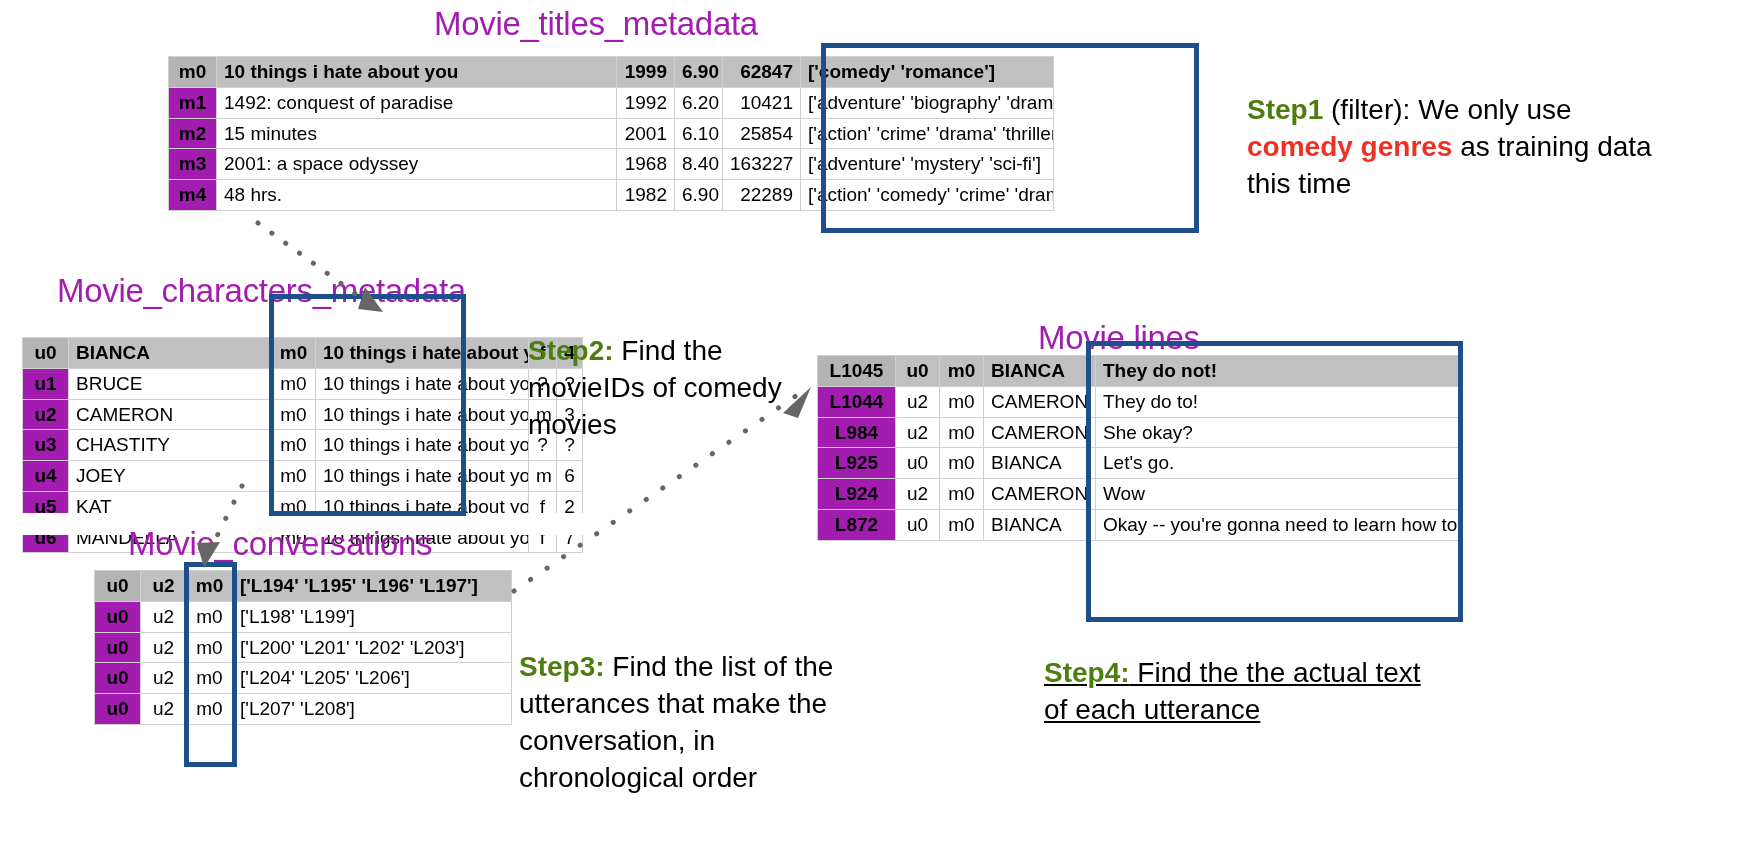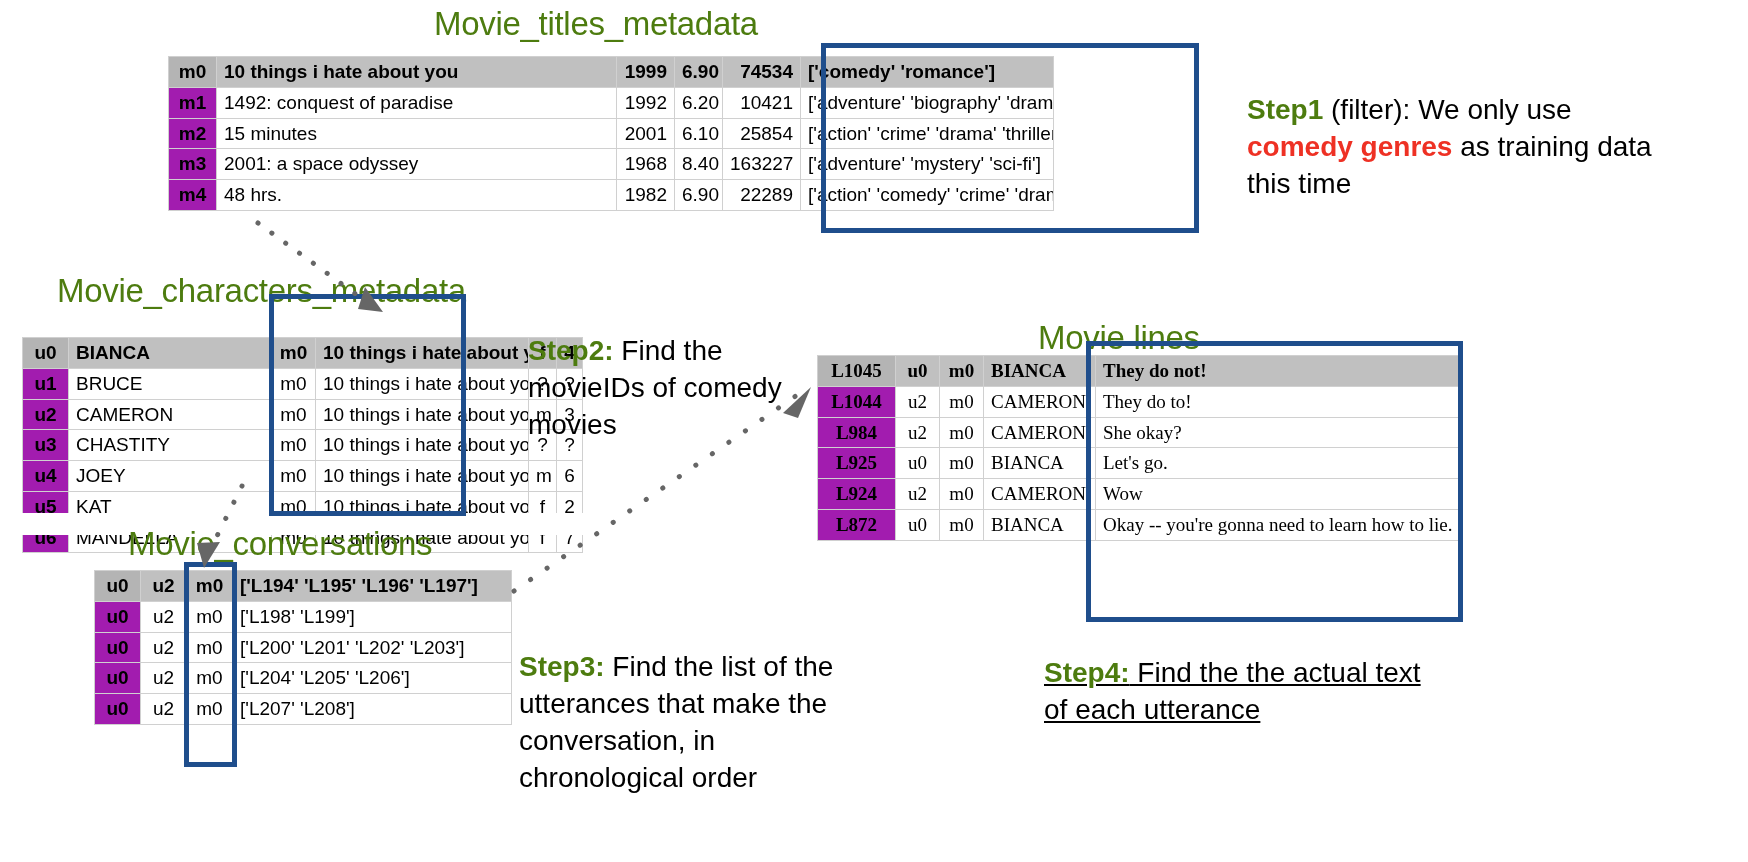--- a/index.html
+++ b/index.html
@@ -46,21 +46,21 @@
   .tbl tr.headrow td.idcol { background: #b4b4b4; }
   .tbl td.num { text-align: right; }
   .tbl td.ctr { text-align: center; }
 
   
   .caption {
     position: absolute;
     font-size: 33px;
     letter-spacing: -0.3px;
     white-space: nowrap;
-    color: #4d7c0f;
+    color: #a21caf;
   }
 
   
   .hl {
     position: absolute;
     border: 5px solid #1f4e8c;
     box-sizing: border-box;
     pointer-events: none;
     background: transparent;
   }
@@ -97,21 +97,21 @@
     <col style="width:48px">
       <col style="width:78px">
       <col style="width:253px">
   </colgroup>
   <tbody>
     <tr class="headrow">
       <td class="idcol">m0</td>
       <td>10 things i hate about you</td>
       <td class="num">1999</td>
       <td class="num">6.90</td>
-      <td class="num">74534</td>
+      <td class="num">62847</td>
       <td>['comedy' 'romance']</td>
     </tr>
     <tr>
       <td class="idcol">m1</td>
       <td>1492: conquest of paradise</td>
       <td class="num">1992</td>
       <td class="num">6.20</td>
       <td class="num">10421</td>
       <td>['adventure' 'biography' 'drama' 'history']</td>
     </tr>
@@ -283,21 +283,21 @@
   <path d="M94,6 L60,74" stroke="#666666" stroke-width="5" stroke-linecap="round" stroke-dasharray="0.1 18" fill="none"></path>
   <polygon points="72,62 56,88 49,63" fill="#666666"></polygon>
 </svg>
 
 <div class="note" style="left:519px; top:649px; width:345px;">
   <span class="step">Step3:</span><span> Find the list of the utterances that make the conversation, in chronological order</span>
 </div>
 
 <div class="caption" style="left:1038px; top:319px;">Movie lines</div>
 
-<table class="tbl" style="left:817px; top:355px; width:645px;font-family:Liberation Serif, serif;">
+<table class="tbl" style="left:817px; top:355px; width:645px;">
   <colgroup>
     <col style="width:78px">
       <col style="width:44px">
       <col style="width:44px">
     <col style="width:112px">
       <col style="width:367px">
   </colgroup>
   <tbody>
     <tr class="headrow">
       <td class="idcol">L1045</td>

